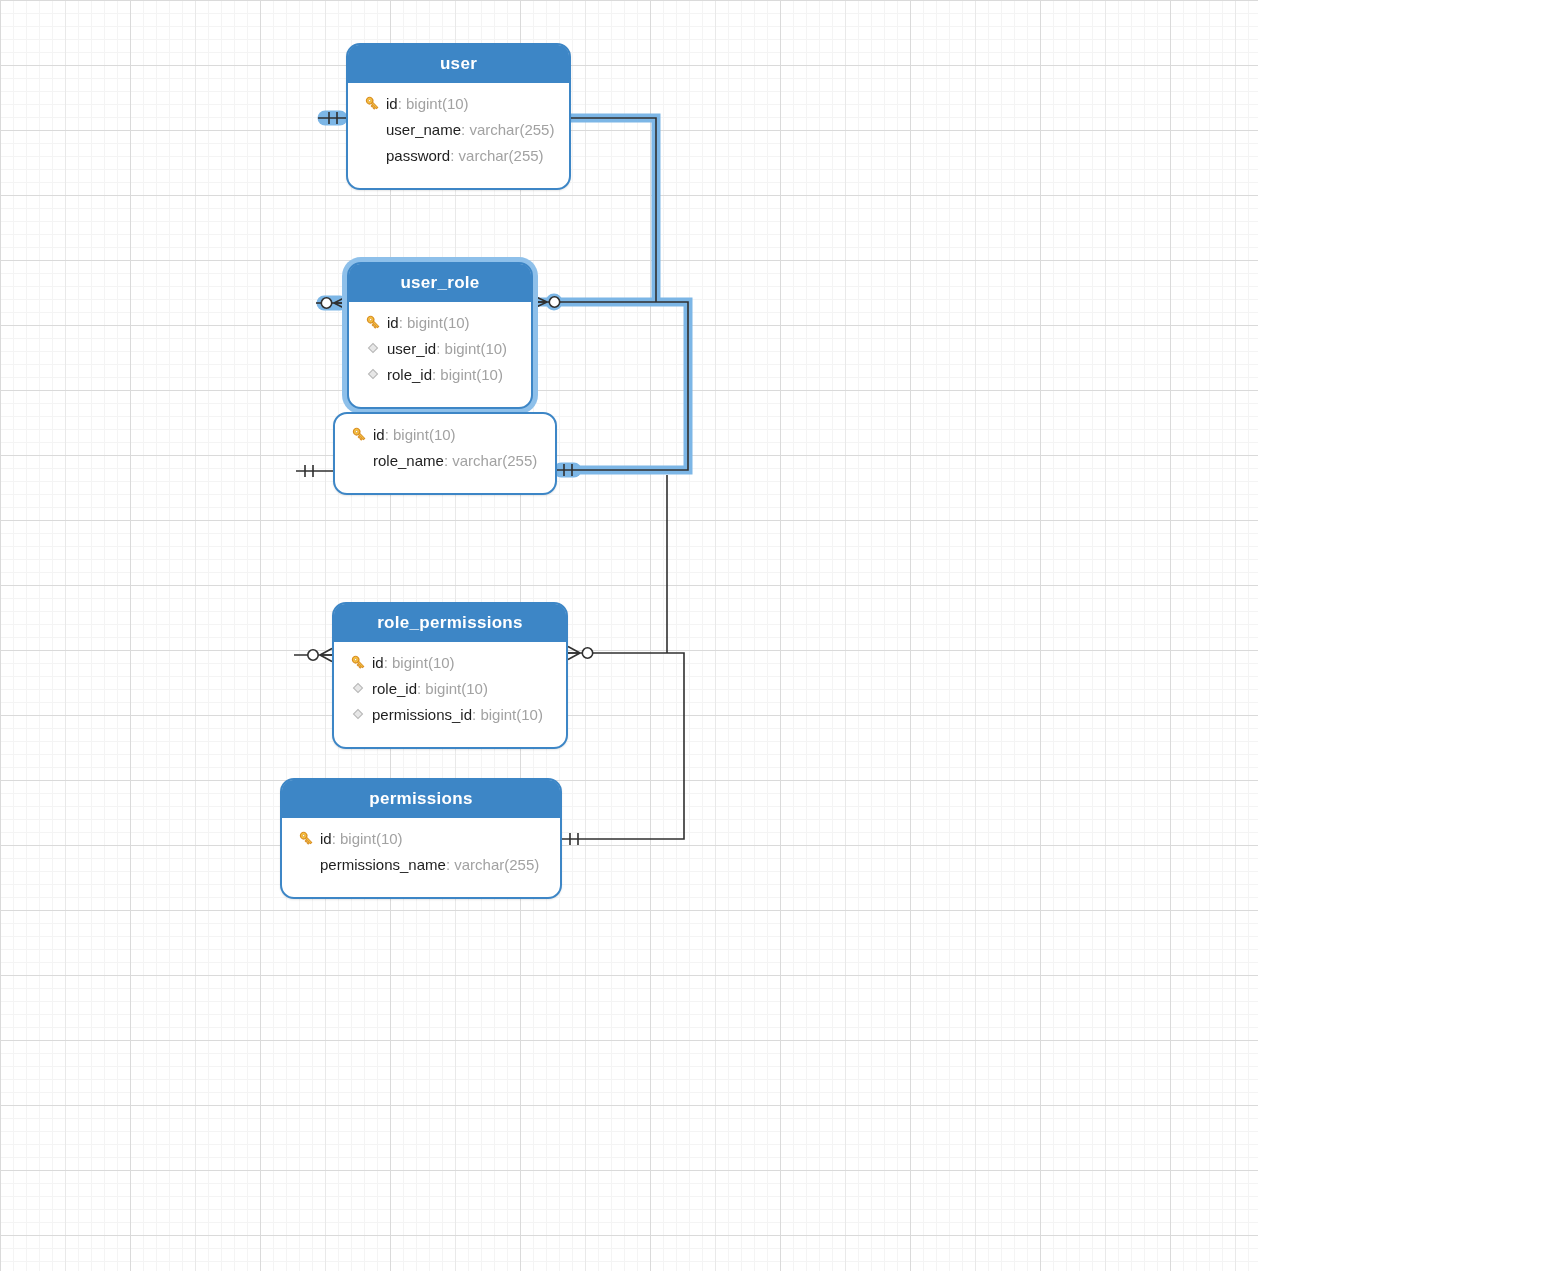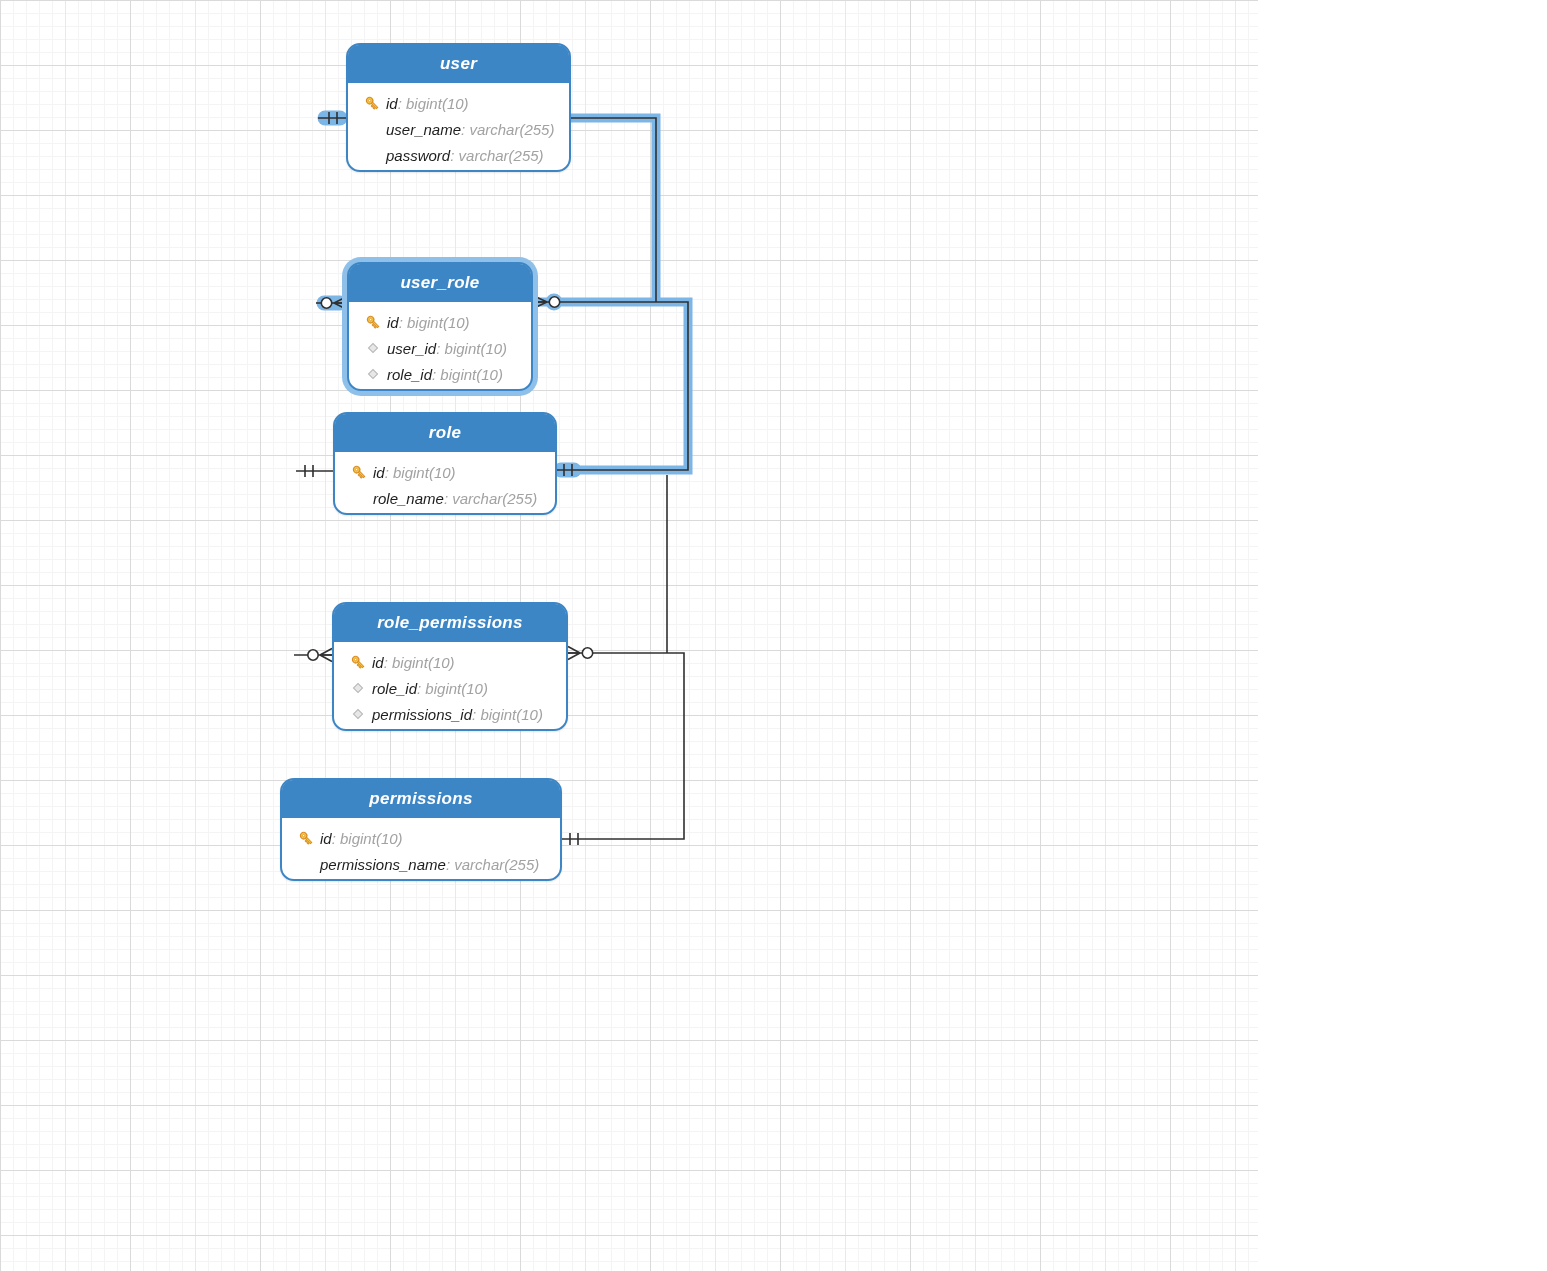--- a/index.html
+++ b/index.html
@@ -23,21 +23,20 @@
   #canvas{
     position:relative;width:1258px;height:1271px;
     background-color:var(--canvas-bg);
     background-image:
       linear-gradient(90deg, var(--grid-major) 1px, transparent 1px),
       linear-gradient(var(--grid-major) 1px, transparent 1px),
       linear-gradient(90deg, var(--grid-medium) 1px, transparent 1px),
       linear-gradient(90deg, var(--grid-minor) 1px, transparent 1px),
       linear-gradient(var(--grid-minor) 1px, transparent 1px);
     background-size:130px 130px, 65px 65px, 65px 65px, 13px 13px, 13px 13px;
-    font-style:italic;
   }
   #lines-layer{
     position:absolute;left:0;top:0;z-index:1;pointer-events:none;
   }
   #tables-layer{position:absolute;left:0;top:0;width:100%;height:100%;z-index:2;}
   .table{
     position:absolute;
     background:#fff;
     border:2px solid var(--table-blue);
     border-radius:14px;
@@ -52,21 +51,21 @@
     background:var(--table-blue);
     height:38px;
     border-radius:11px 11px 0 0;
     display:flex;align-items:center;justify-content:center;
   }
   .table-title{
     color:var(--title-text);
     font-size:17px;font-weight:600;letter-spacing:0.3px;
   }
   .table-body{
-    padding:7px 10px 2px 10px;
+    padding:7px 10px 20px 10px;
   }
   .trow{
     height:26px;
     display:flex;align-items:center;
     white-space:nowrap;
     font-size:15px;
   }
   .ricon{
     width:28px;flex:0 0 28px;
     display:inline-flex;align-items:center;justify-content:center;
@@ -194,23 +193,20 @@
               <svg width="12" height="12" viewBox="0 0 12 12">
                 <rect x="2.8" y="2.8" width="6.4" height="6.4" fill="var(--diamond-icon-fill)" stroke="var(--diamond-icon-stroke)" stroke-width="1" transform="rotate(45 6 6)"></rect>
               </svg>
             </span>
             <span class="rname">role_id</span>
             <span class="rtype">: bigint(10)</span>
   </div>
         </div>
   </div>
       <div class="table" style="left: 333px; top: 412px; width: 224px;">
-    <div class="table-header">
-      <span class="table-title">role</span>
-    </div>
     <div class="table-body">
           <div class="trow">
     <span class="ricon">
               <svg width="17" height="17" viewBox="0 0 17 17">
                 <g transform="rotate(45 8.5 8.5)">
                   <path d="M7.2,7.6 H15 V9.3 H13.6 V11.2 H12.2 V9.3 H10.8 V11.2 H9.4 V9.3 H7.2 Z" fill="var(--key-icon-fill)" stroke="var(--key-icon-stroke)" stroke-width="1"></path>
                   <circle cx="4.4" cy="8.5" r="3.2" fill="var(--key-icon-fill)" stroke="var(--key-icon-stroke)" stroke-width="1.2"></circle>
                   <circle cx="4.4" cy="8.5" r="1.2" fill="#fff" stroke="var(--key-icon-stroke)" stroke-width="0.8"></circle>
                 </g>
               </svg>

